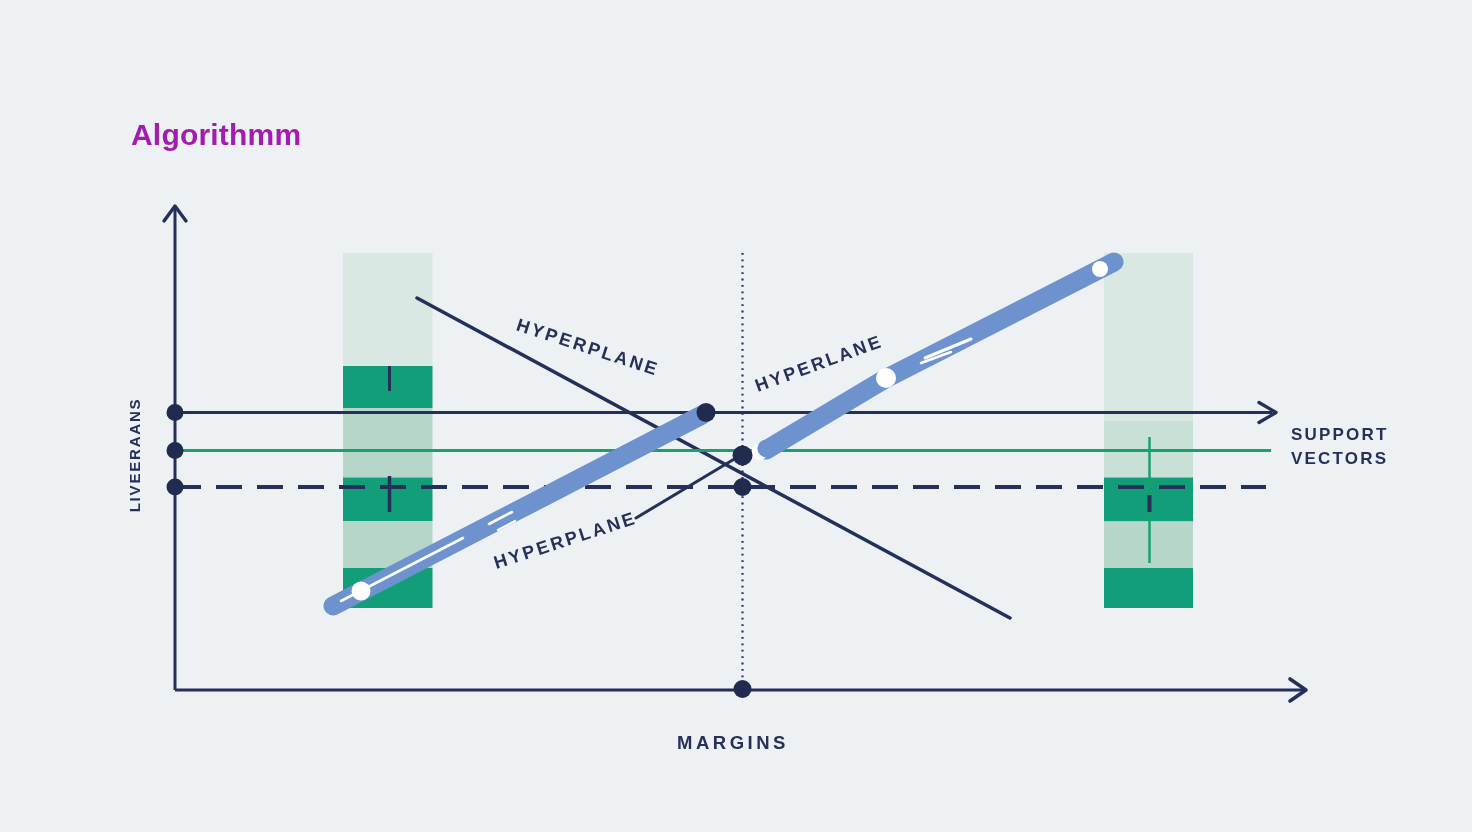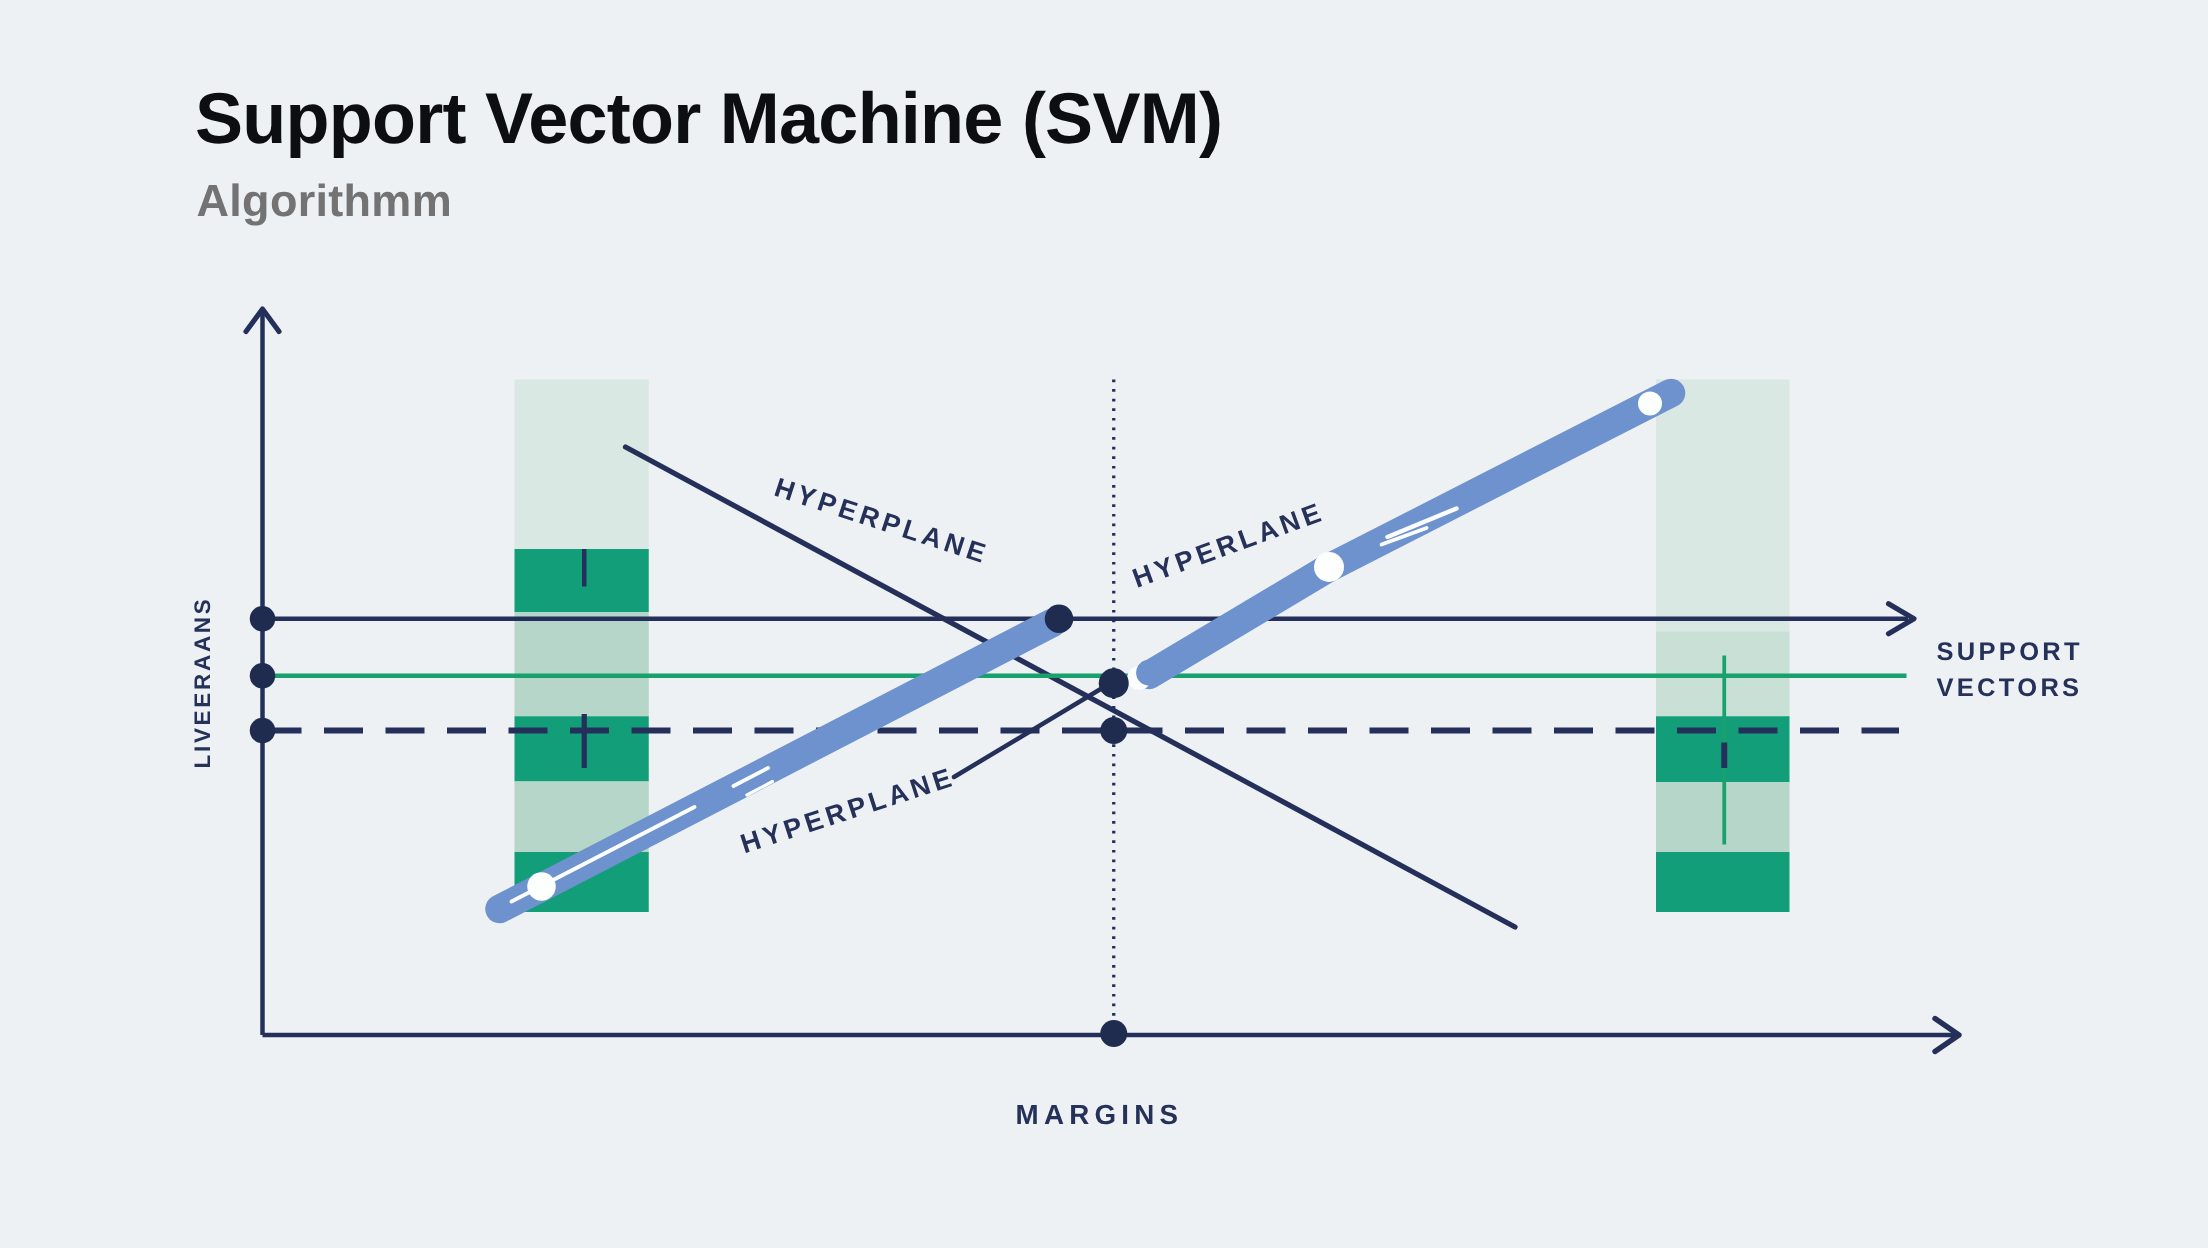--- a/index.html
+++ b/index.html
@@ -1,31 +1,30 @@
 <!DOCTYPE html>
 <html><head>
 <meta charset="utf-8">
 <style>
   html,body{margin:0;padding:0;}
   body{background:#e9edf0;font-family:"Liberation Sans", sans-serif;}
   .canvas{position:relative;width:1472px;height:832px;background:#edf1f4;overflow:hidden;}
   .title{position:absolute;left:130px;top:56px;font-size:48px;font-weight:800;color:#0d0e11;letter-spacing:-0.5px;line-height:1.0;}
-  .subtitle{position:absolute;left:131px;top:118px;font-size:30px;font-weight:700;color:#737373;letter-spacing:0.2px;}
+  .subtitle{position:absolute;left:131px;top:118px;font-size:30px;font-weight:700;color:#a21caf;letter-spacing:0.2px;}
   svg text{font-family:"Liberation Sans", sans-serif;font-weight:700;fill:#253159;}
   .diagram-label{font-size:18px;letter-spacing:2.6px;}
   .axis-label{font-size:15px;letter-spacing:1.8px;}
   .margins-label{font-size:18.5px;letter-spacing:3.5px;}
   .sv-label{font-size:17px;letter-spacing:2.2px;}
 </style>
 </head>
 <body>
 
 <div class="canvas">
 
-  <div class="title">Support Vector Machine (SVM)</div>
   <div class="subtitle">Algorithmm</div>
 
   <svg width="1472" height="832" viewBox="0 0 1472 832" style="position:absolute;left:0;top:0;">
 
     <g>
       <rect x="343" y="253" width="89.5" height="113" fill="#d9e8e2"></rect>
       <rect x="343" y="366" width="89.5" height="42" fill="#129e78"></rect>
       <rect x="343" y="408" width="89.5" height="69.5" fill="#b5d6c8"></rect>
       <rect x="343" y="477.5" width="89.5" height="43.5" fill="#129e78"></rect>
       <rect x="343" y="521" width="89.5" height="47" fill="#b5d6c8"></rect>

